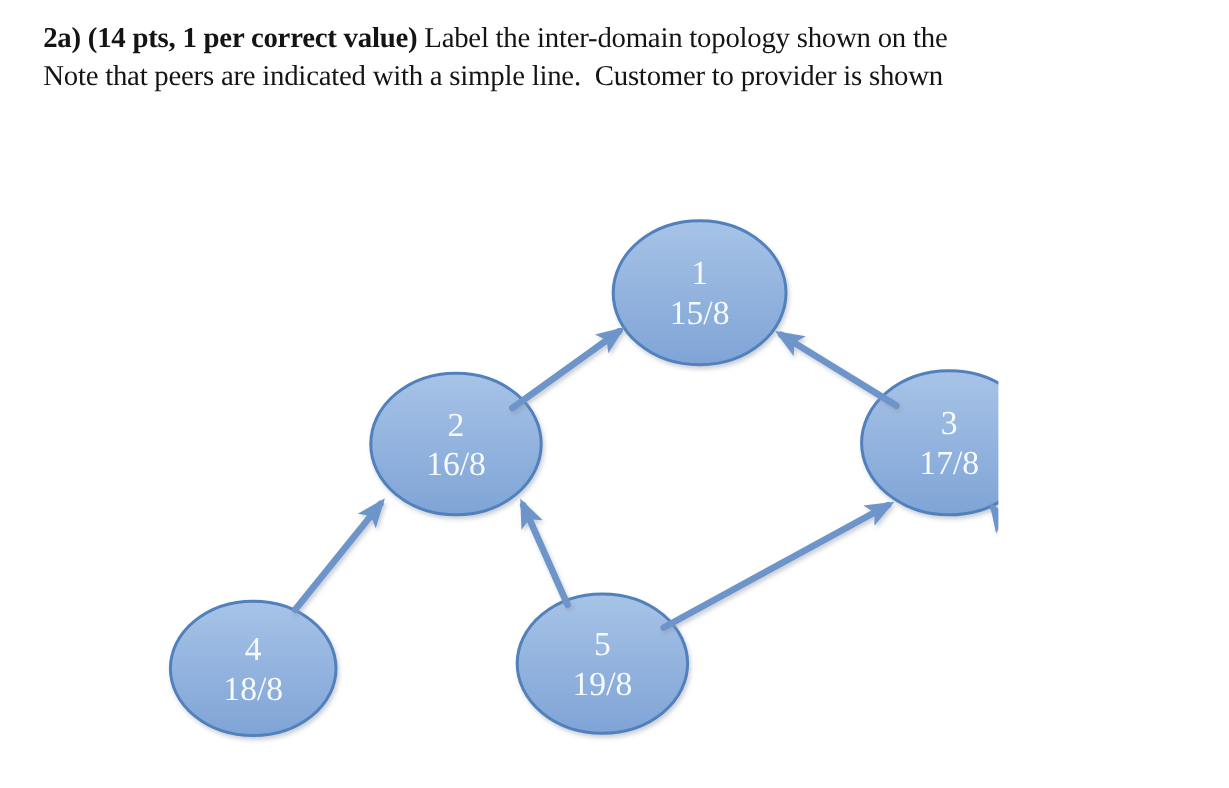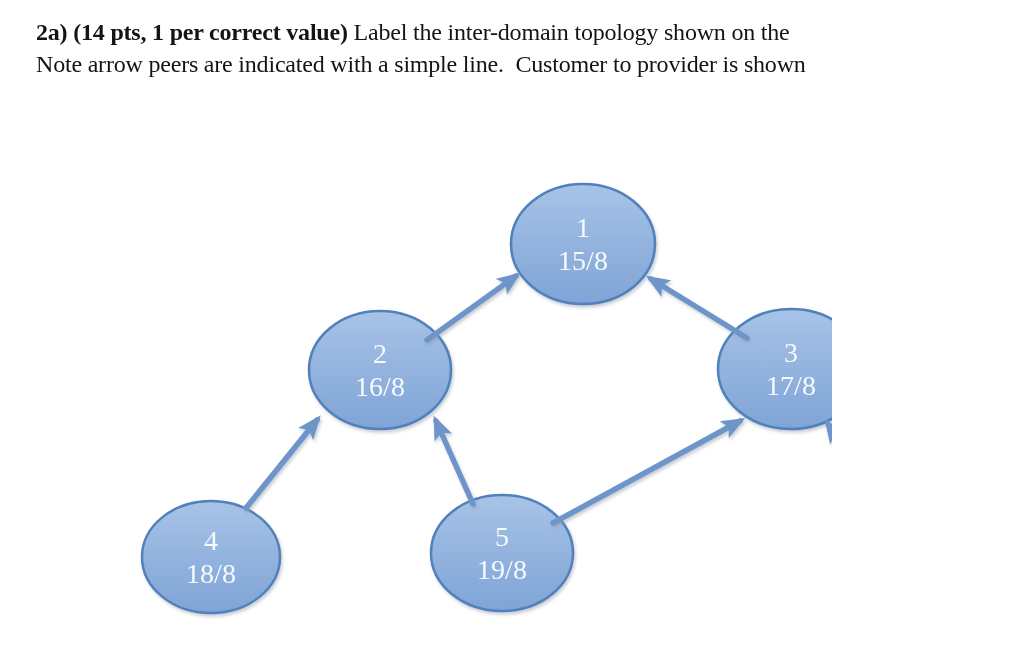--- a/index.html
+++ b/index.html
@@ -33,21 +33,21 @@
     text-anchor: middle;
   }
 </style>
 </head>
 <body>
 
 <div class="canvas">
 
   <div class="question">
     <div class="q-line"><span class="q-bold">2a) (14 pts, 1 per correct value) </span><span>Label the inter-domain topology shown on the</span></div>
-    <div class="q-line">Note arrow peers are indicated with a simple line.  Customer to provider is shown</div>
+    <div class="q-line">Note that peers are indicated with a simple line.  Customer to provider is shown</div>
   </div>
 
   <svg id="topology" width="1024" height="657" viewBox="0 0 1024 657">
       <defs>
         <linearGradient id="nodeGrad" x1="0" y1="0" x2="0" y2="1">
           <stop offset="0%" stop-color="#a7c3e7"></stop>
           <stop offset="100%" stop-color="#7fa4d6"></stop>
         </linearGradient>
         <marker id="arrowhead" viewBox="0 0 10 8" refX="7.5" refY="4" markerWidth="4.4" markerHeight="3.6" orient="auto" markerUnits="strokeWidth">
           <path d="M0,0 L10,4 L0,8 L2.2,4 Z" fill="#6d95c9"></path>

